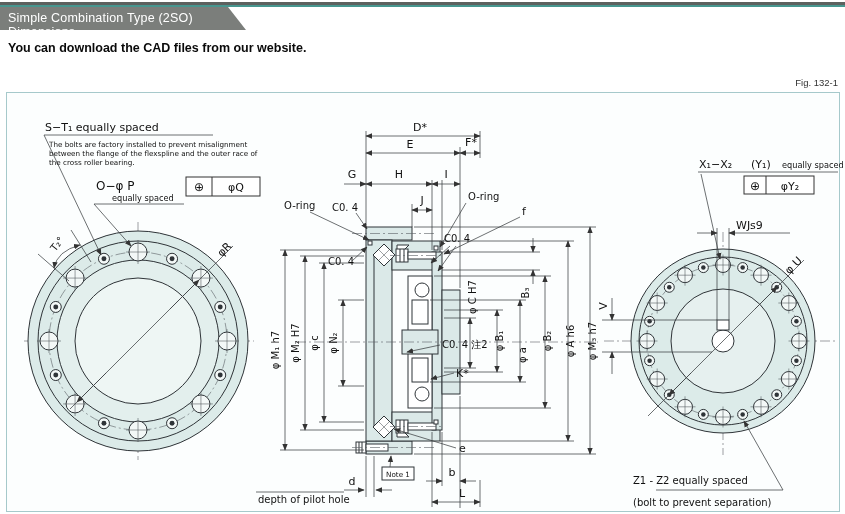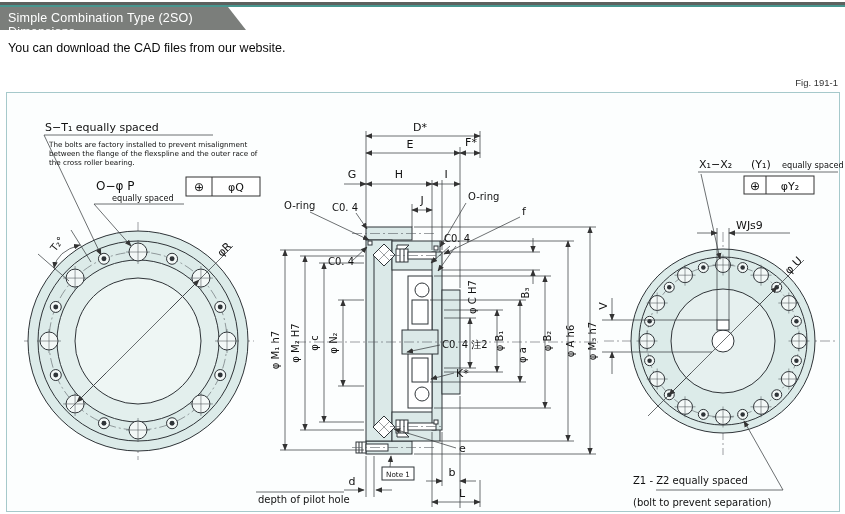--- a/index.html
+++ b/index.html
@@ -2,21 +2,21 @@
 <html><head>
 <meta charset="utf-8">
 <style>
   html,body{margin:0;padding:0;background:#ffffff;width:845px;height:514px;overflow:hidden;}
   #page{position:relative;width:845px;height:514px;font-family:"Liberation Sans",sans-serif;}
   #topline-dark{position:absolute;left:0;top:2px;width:100%;height:3px;background:#5d615f;}
   #topline-teal{position:absolute;left:0;top:5px;width:100%;height:2px;background:#47968f;}
   #title-tab{position:absolute;left:0;top:7px;width:246px;height:23px;background:#7b7e7b;
              clip-path:polygon(0 0,228px 0,246px 100%,0 100%);}
   #title-tab span{display:block;padding:4px 0 0 8px;color:#ffffff;font-size:12.5px;letter-spacing:.2px;}
-  #download-note{position:absolute;left:8px;top:41px;font-size:12.5px;color:#0a0a0a;}
+  #download-note{position:absolute;left:8px;top:41px;font-size:12.5px;color:#0a0a0a;font-weight:bold;}
   #fig-label{position:absolute;right:7px;top:77px;font-size:9.5px;color:#333;}
   svg{position:absolute;left:0;top:0;}
   .ln{stroke:#2f3438;stroke-width:1;fill:none;}
   .fill{fill:#dbe9e8;stroke:#2f3438;stroke-width:1;}
   .wfill{fill:#ffffff;stroke:#2f3438;stroke-width:1;}
   .dim{stroke:#3c4043;stroke-width:.75;fill:none;}
   .cl{stroke:#5a6064;stroke-width:.6;fill:none;stroke-dasharray:10 3 2 3;}
   .hole{fill:#f3f8f7;stroke:#2f3438;stroke-width:1;}
   .holec{fill:#2f3438;}
   .cross{stroke:#4a5054;stroke-width:.55;}
@@ -28,21 +28,21 @@
 </head>
 <body>
 
 <div id="page">
   <div id="topline-dark"></div>
   <div id="topline-teal"></div>
   <div id="title-tab">
     <span>Simple Combination Type (2SO) Dimensions</span>
   </div>
   <div id="download-note">You can download the CAD files from our website.</div>
-  <div id="fig-label">Fig. 191-1</div>
+  <div id="fig-label">Fig. 132-1</div>
 
   <svg width="845" height="514" viewBox="0 0 845 514">
     <defs>
       <marker id="ar" viewBox="0 0 10 10" refX="9" refY="5" markerWidth="9" markerHeight="9" orient="auto-start-reverse">
         <path d="M0,1 L10,5 L0,9 z" fill="#333"></path>
       </marker>
     </defs>
 
     <rect x="6.5" y="92.5" width="833" height="419" fill="#fcfefe" stroke="#a6c9cb"></rect>
 

